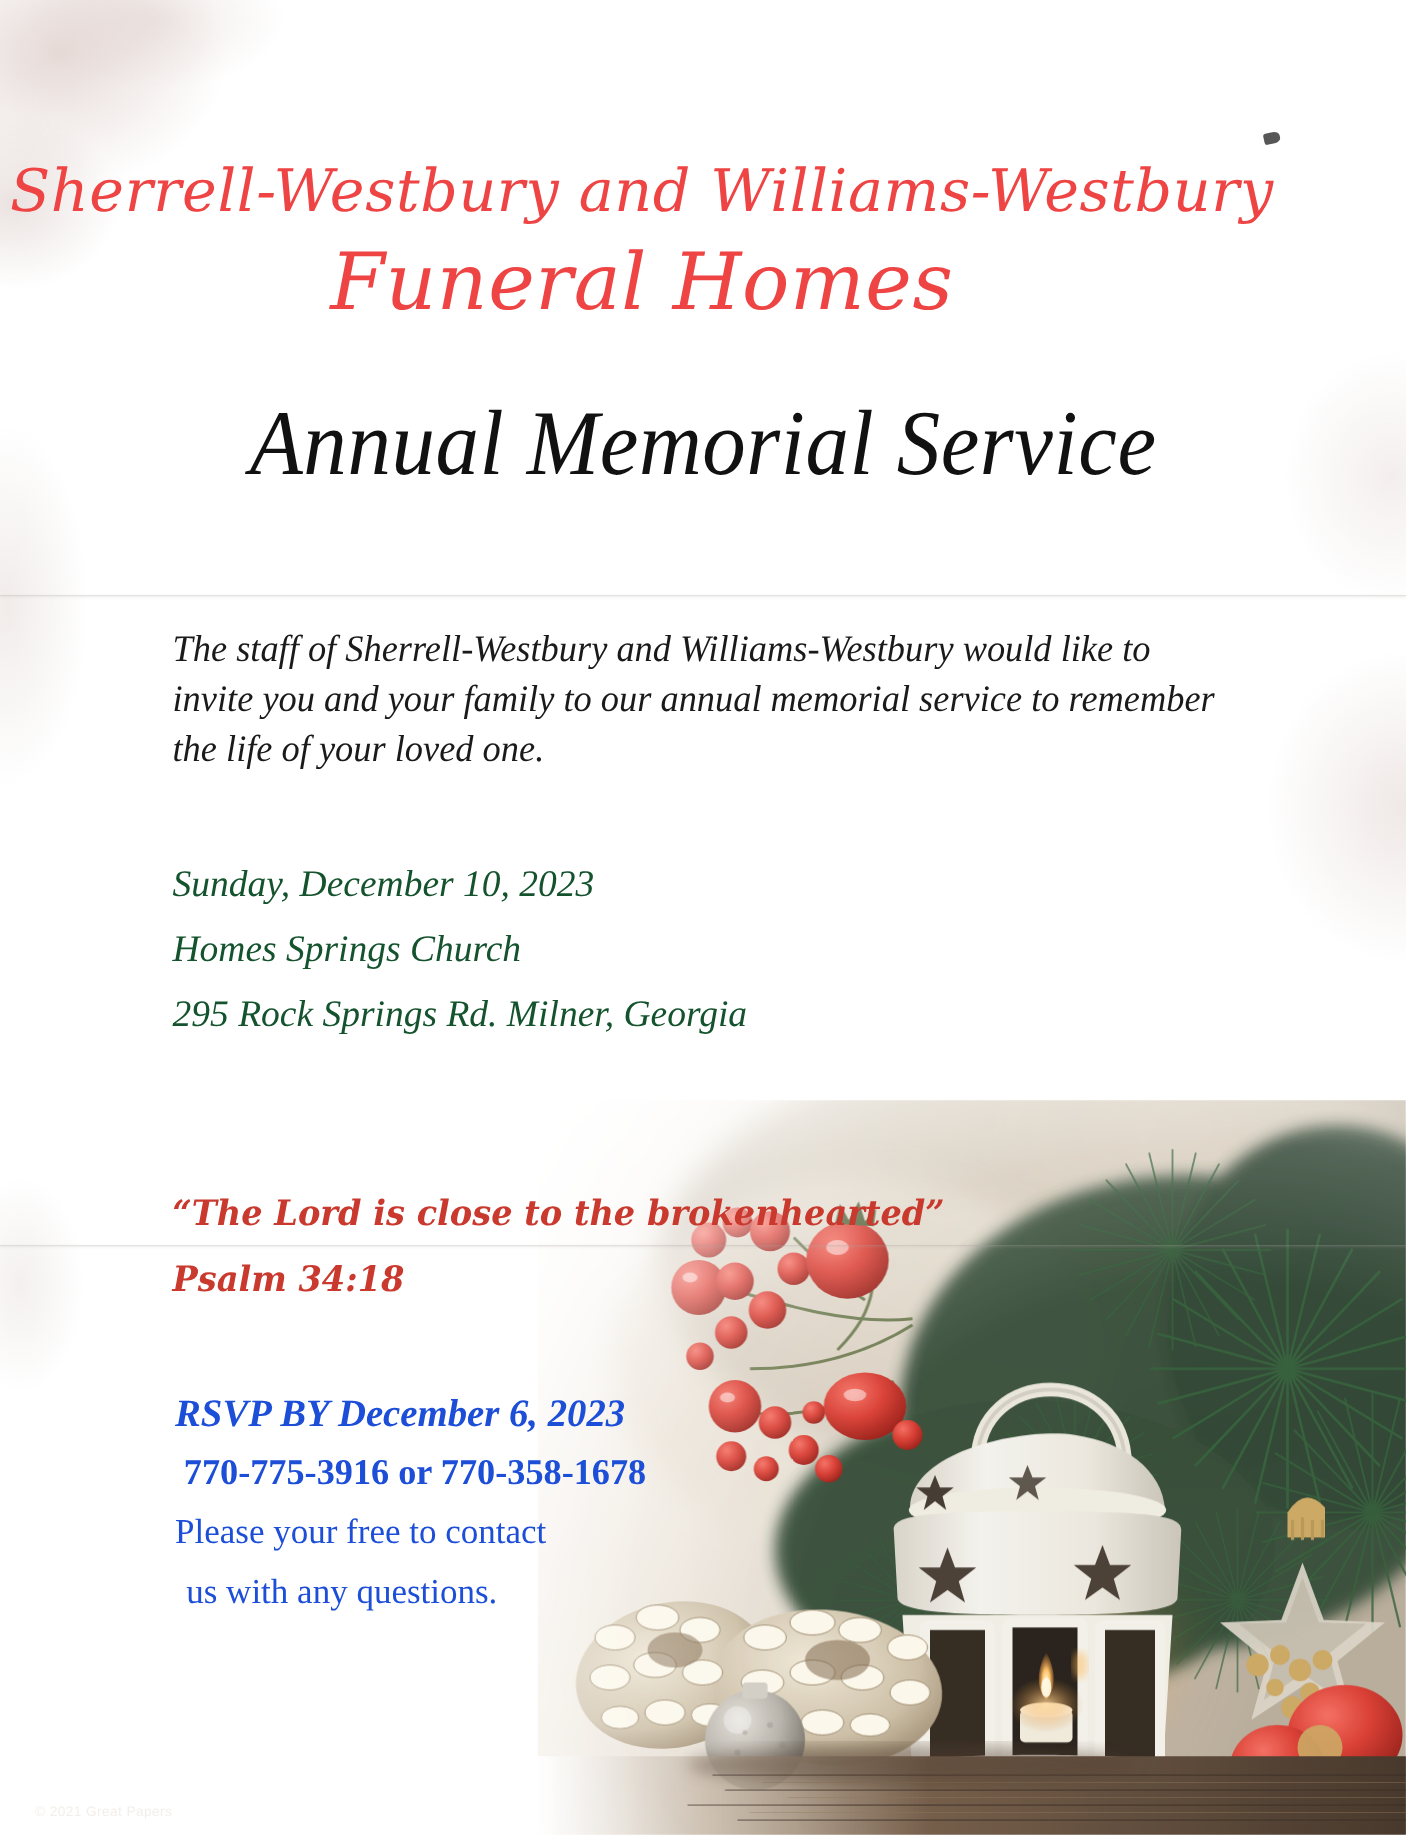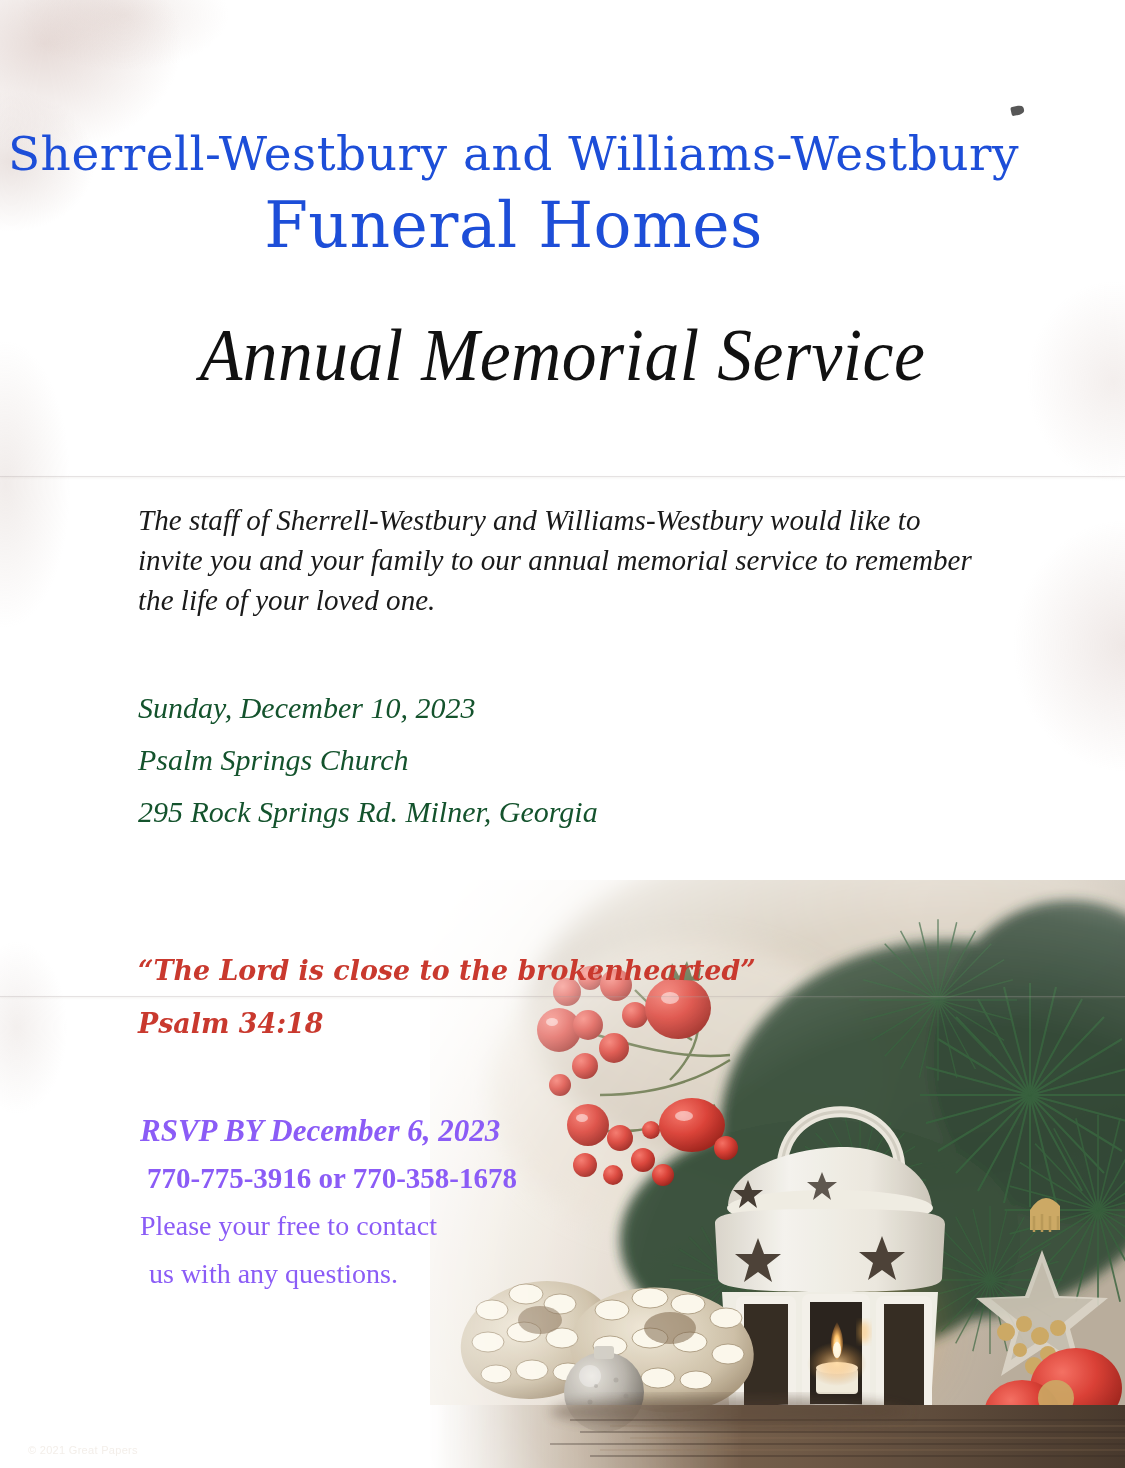--- a/index.html
+++ b/index.html
@@ -78,21 +78,22 @@
 
   
   .script-header {
     position: absolute;
     left: 0;
     top: 128px;
     width: 1027px;
     text-align: center;
     z-index: 10;
     font-family: "DejaVu Serif", "Liberation Serif", serif;
-    color: #1d4ed8;
+    font-style: italic;
+    color: #ef4444;
   }
   .script-header .line1 {
     font-size: 47px;
     letter-spacing: 0.5px;
     line-height: 1.1;
     white-space: nowrap;
   }
   .script-header .line2 {
     font-size: 63px;
     line-height: 1.45;
@@ -155,21 +156,21 @@
     transform: scaleX(0.96);
     transform-origin: left top;
   }
   .scripture div { white-space: nowrap; }
 
   .rsvp {
     position: absolute;
     left: 140px;
     top: 1108px;
     z-index: 10;
-    color: #8b5cf6;
+    color: #1d4ed8;
   }
   .rsvp .rsvp-date {
     font-style: italic;
     font-weight: bold;
     font-size: 31px;
     line-height: 46px;
     white-space: nowrap;
   }
   .rsvp .phones {
     font-weight: bold;
@@ -495,21 +496,21 @@
     <div class="line1">Sherrell-Westbury and Williams-Westbury</div>
     <div class="line2">Funeral Homes</div>
   </div>
 
   <div class="main-title">Annual Memorial Service</div>
 
   <div class="intro-paragraph">The staff of Sherrell-Westbury and Williams-Westbury would like to invite you and your family to our annual memorial service to remember the life of your loved one.</div>
 
   <div class="details">
     <div>Sunday, December 10, 2023</div>
-    <div>Psalm Springs Church</div>
+    <div>Homes Springs Church</div>
     <div>295 Rock Springs Rd. Milner, Georgia</div>
   </div>
 
   <div class="scripture">
     <div>“The Lord is close to the brokenhearted”</div>
     <div>Psalm 34:18</div>
   </div>
 
   <div class="rsvp">
     <div class="rsvp-date">RSVP BY December 6, 2023</div>

